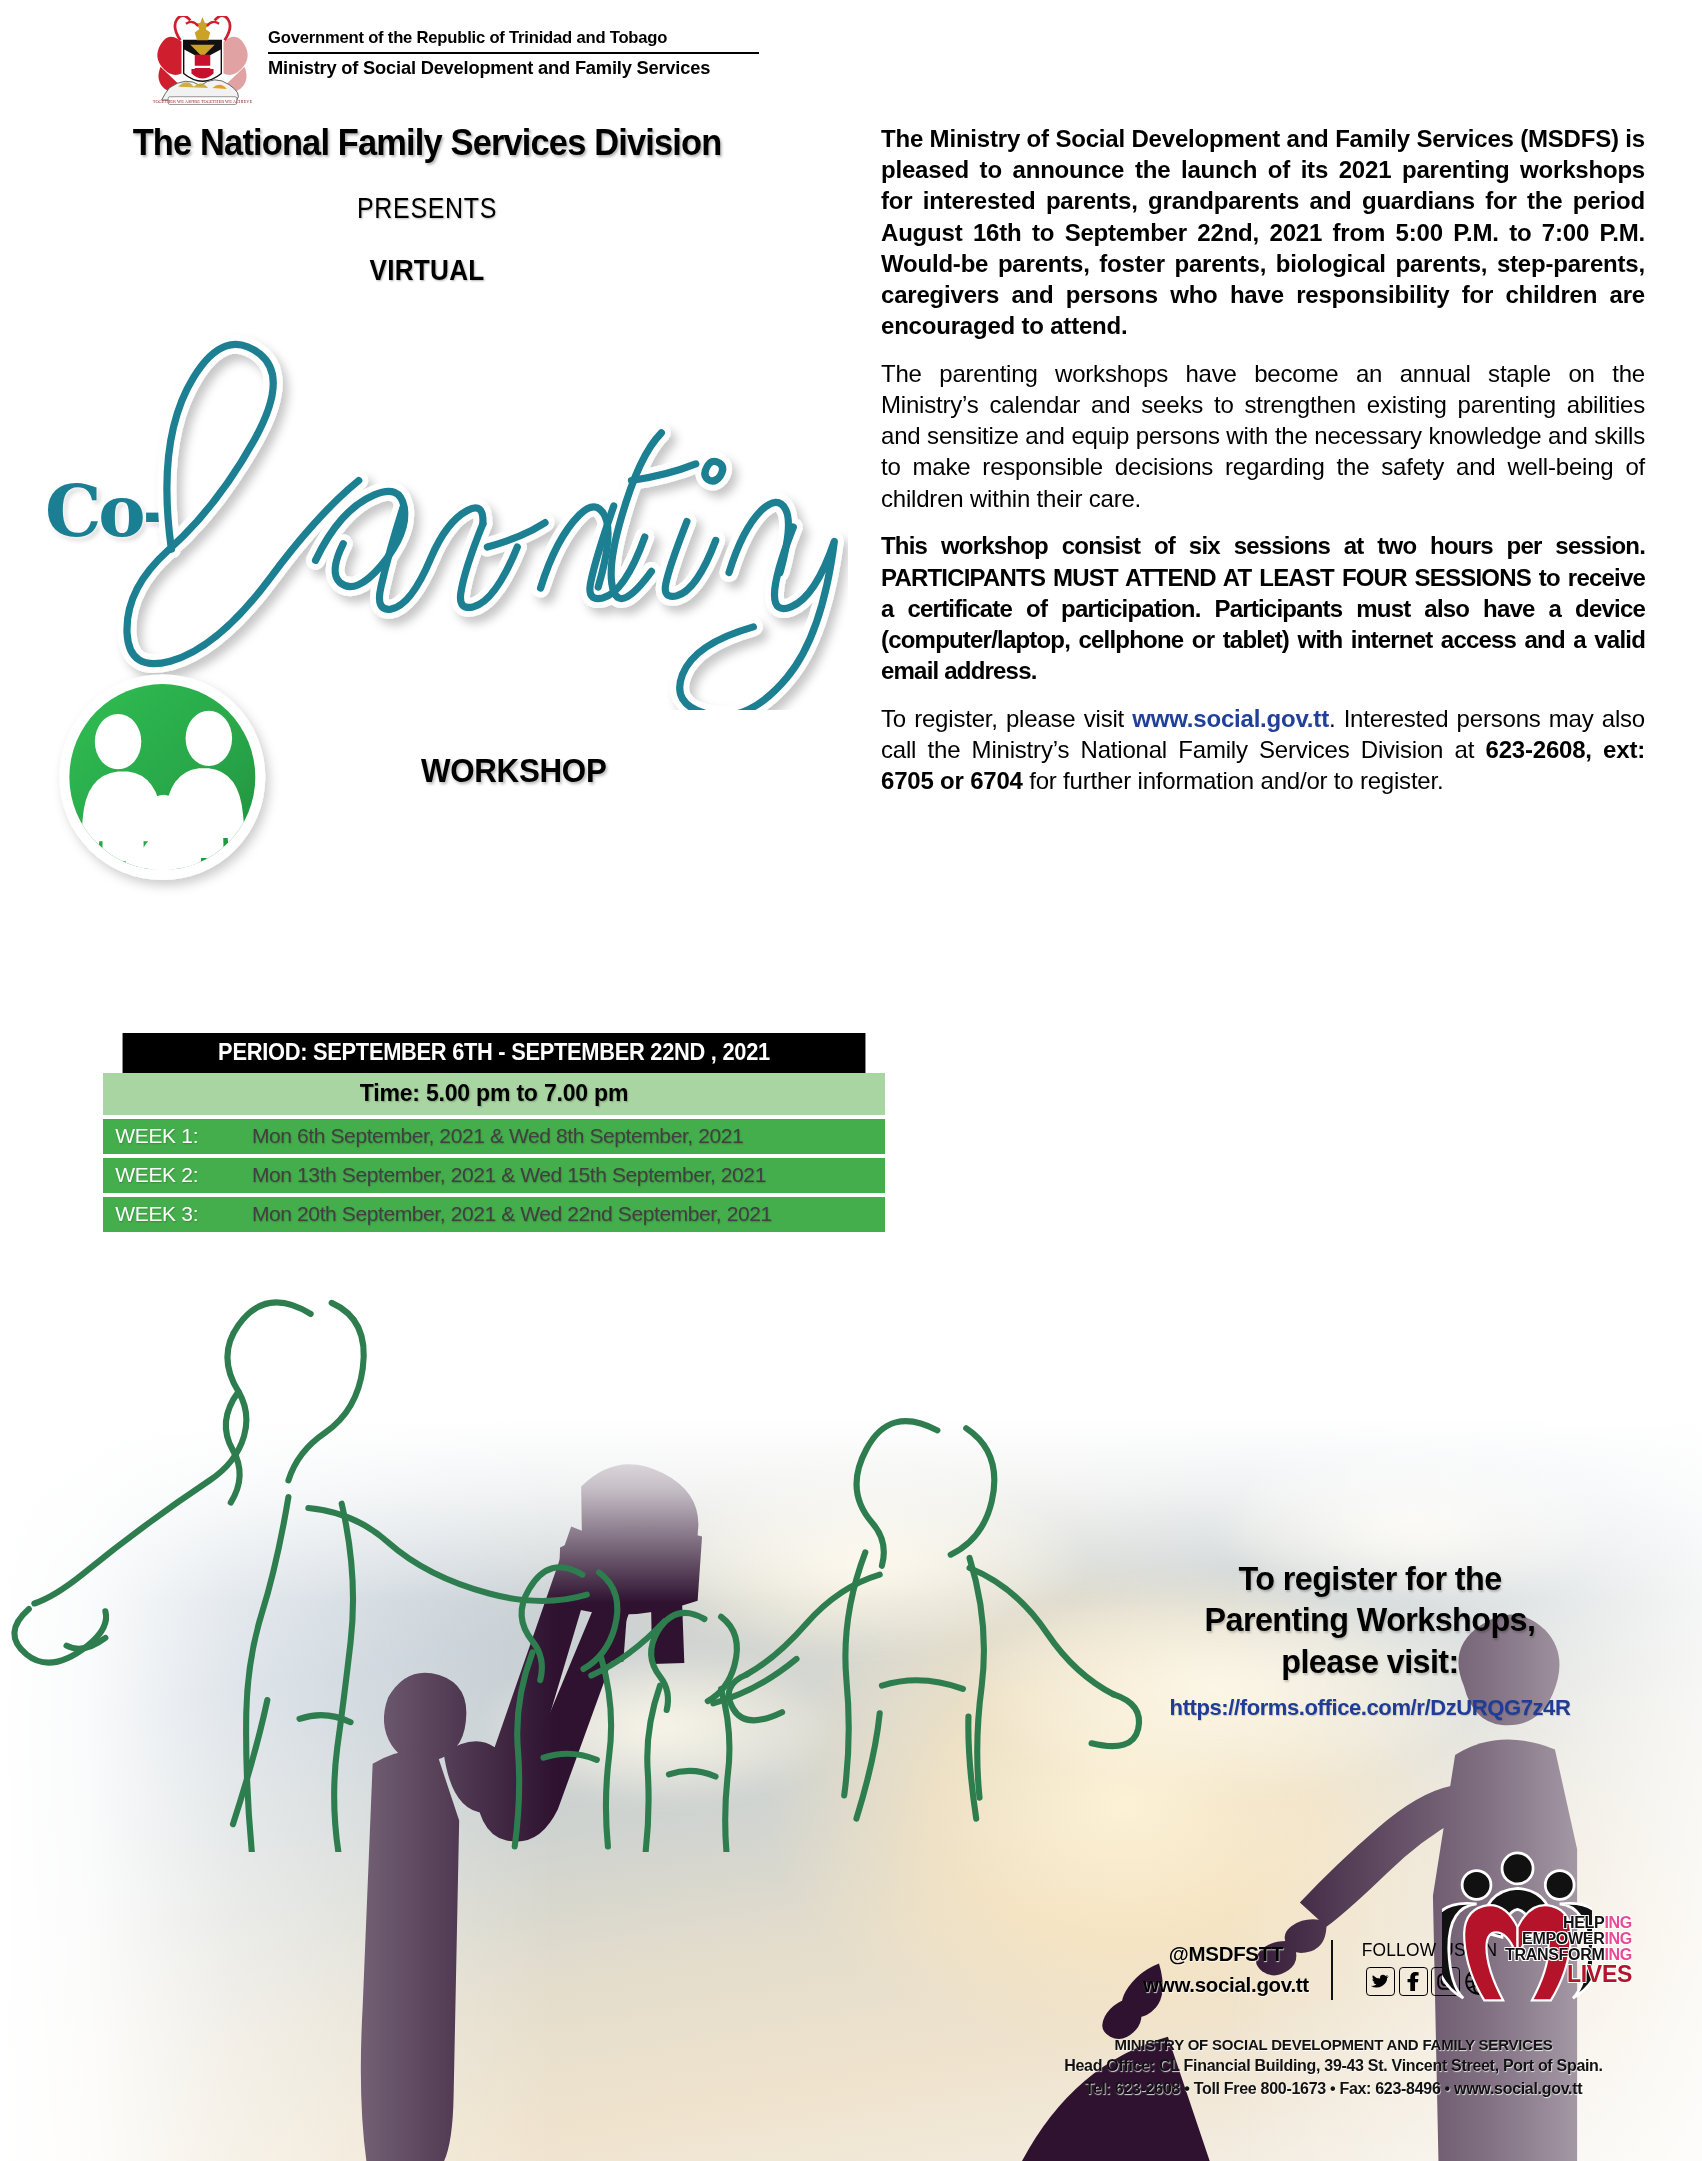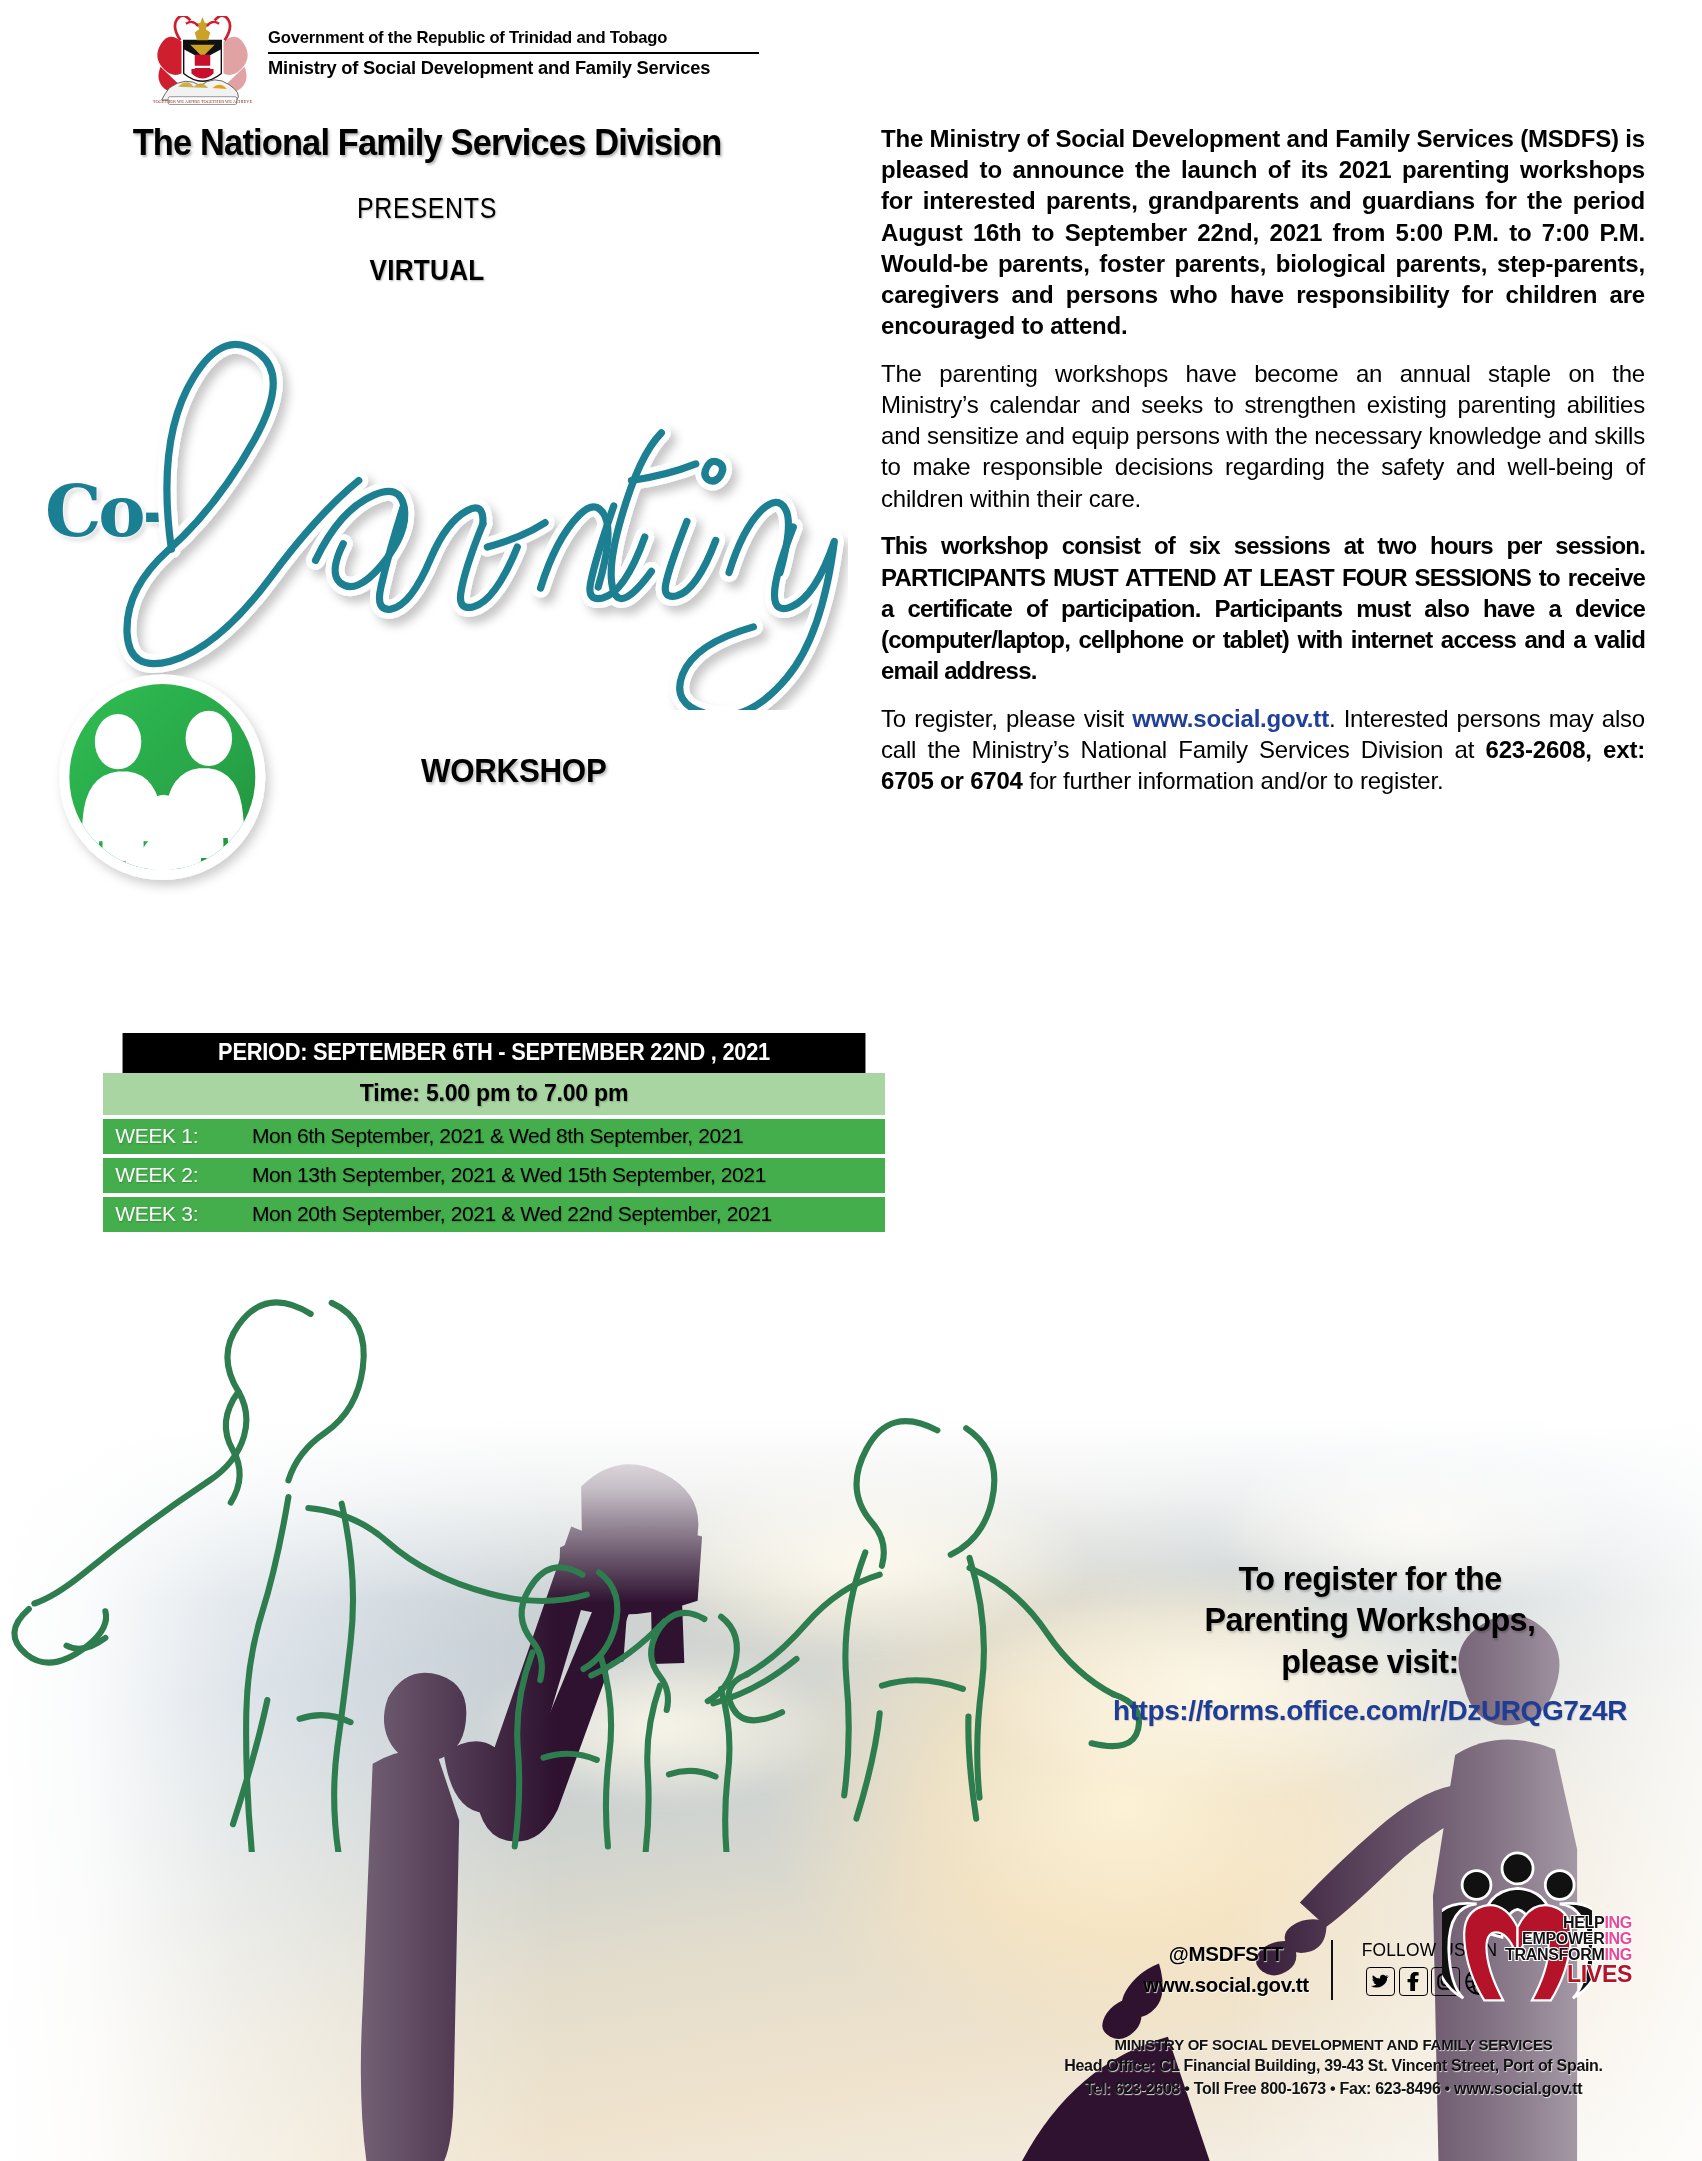--- a/index.html
+++ b/index.html
@@ -113,21 +113,21 @@
   }
   .week-row { display: flex; gap: 0; margin-top: 3.9px; }
   .week-label {
     width: 140px; background: #45ae4c; color: #fff;
     font-size: 21px; letter-spacing: -0.3px;
     padding: 5px 0 6.1px 12.2px;
     transform-origin: left center;
     text-shadow: 0.6px 1.1px 1.7px rgba(0,0,0,0.22);
   }
   .week-dates {
-    flex: 1; background: #45ae4c; color: #000000;
+    flex: 1; background: #45ae4c; color: #404040;
     font-size: 21px; letter-spacing: -0.4px;
     padding: 5px 0 6.1px 9px; white-space: nowrap;
     text-shadow: 0.6px 1.1px 1.7px rgba(0,0,0,0.22);
   }
 
   
   #right-col { position: absolute; left: 881px; top: 123px; width: 764px; }
   .para {
     font-size: 24px; line-height: 1.30; color: #000;
     text-align: justify; margin-bottom: 16.6px;
@@ -140,21 +140,21 @@
 
   
   #cta { position: absolute; left: 1087px; top: 1558px; width: 566px; text-align: center; }
   .cta-line {
     font-size: 34px; font-weight: bold; color: #000;
     line-height: 1.22; letter-spacing: -0.6px;
     transform: scaleX(0.95); transform-origin: center;
     text-shadow: 1.1px 1.7px 2.2px rgba(0,0,0,0.22);
   }
   #cta-url {
-    margin-top: 12.2px; font-size: 28px; font-weight: bold;
+    margin-top: 12.2px; font-size: 22px; font-weight: bold;
     color: #1f3d96; letter-spacing: -0.4px;
     text-shadow: 0.6px 0.6px 1.1px rgba(0,0,0,0.18);
   }
 
   
   #footer { position: absolute; left: 1087px; top: 1930px; width: 616px; height: 222px; }
   #social-left { position: absolute; left: 39px; top: 12.2px; width: 200px; text-align: center; }
   #handle {
     font-size: 20.5px; font-weight: bold; color: #000; letter-spacing: -0.3px;
     text-shadow: 0.6px 0.6px 1.1px rgba(255,255,255,0.8);

